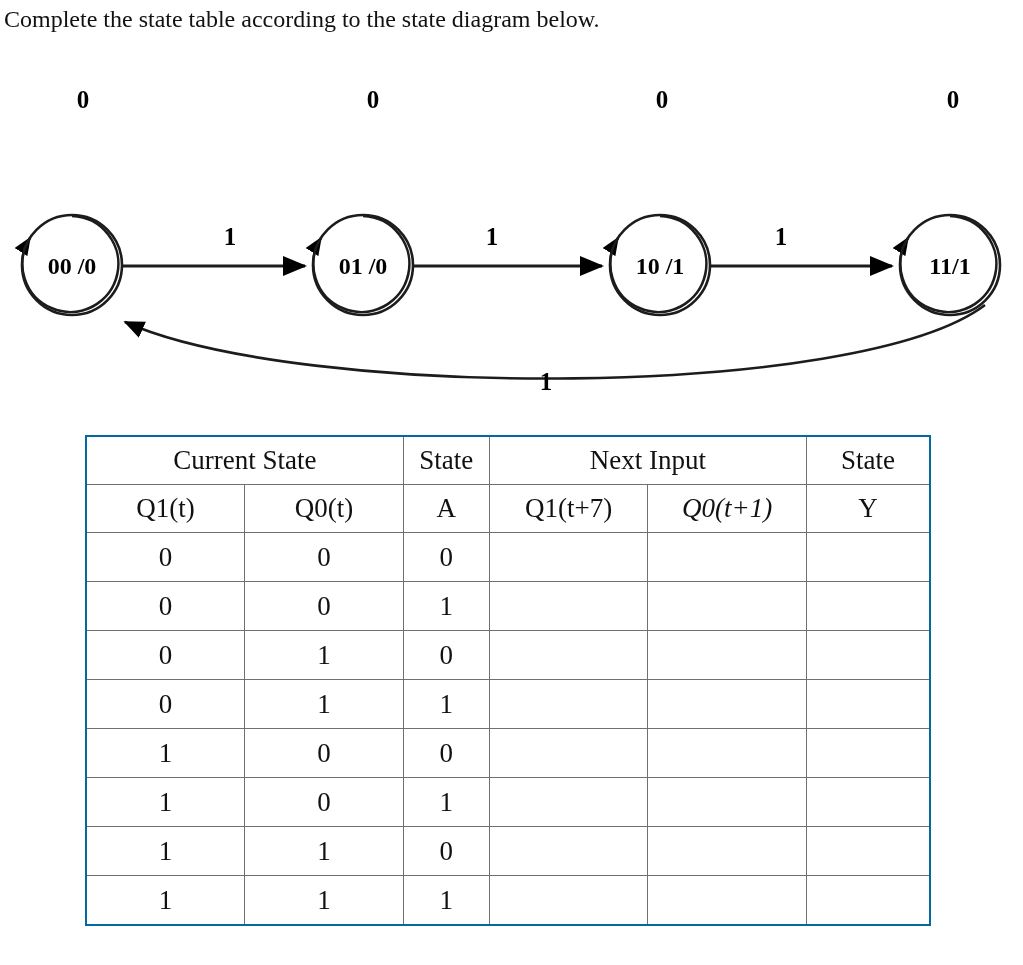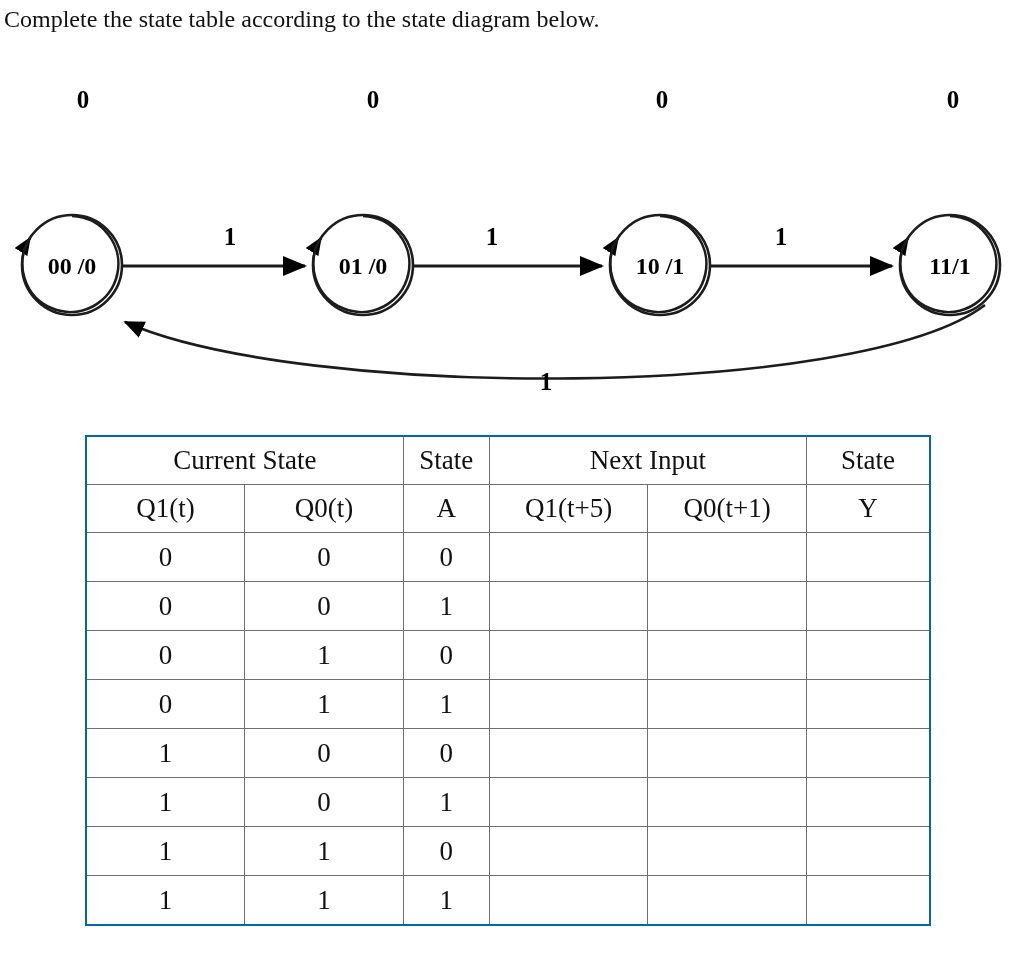--- a/index.html
+++ b/index.html
@@ -97,21 +97,21 @@
     height: 47px;
   }
   
   table.state-table {
     border: 2px solid #0369a1;
   }
   .col-q1 { width: 97px; }
   .col-q0 { width: 111px; }
   .col-a  { width: 85px; }
   .col-nq1 { width: 122px; }
-  .col-nq0 { width: 122px; }
+  .col-nq0 { width: 122px; font-style: italic; }
   .col-y  { width: 122px; }
   .hdr-span { font-size: 27px; }
   .cell-empty { }
 </style>
 </head>
 <body>
 
 <div id="prompt-text">Complete the state table according to the state diagram below.</div>
 
 <div id="state-diagram">
@@ -193,21 +193,21 @@
       <tr>
         <th class="hdr-span" colspan="2">Current State</th>
         <th class="hdr-span col-a">State</th>
         <th class="hdr-span" colspan="2">Next  Input</th>
         <th class="hdr-span col-y">State</th>
       </tr>
       <tr>
         <th class="col-q1">Q1(t)</th>
         <th class="col-q0">Q0(t)</th>
         <th class="col-a">A</th>
-        <th class="col-nq1">Q1(t+5)</th>
+        <th class="col-nq1">Q1(t+7)</th>
         <th class="col-nq0">Q0(t+1)</th>
         <th class="col-y">Y</th>
       </tr>
     </thead>
     <tbody>
       <tr>
         <td>0</td>
         <td>0</td>
         <td>0</td>
         <td class="cell-empty"></td>

